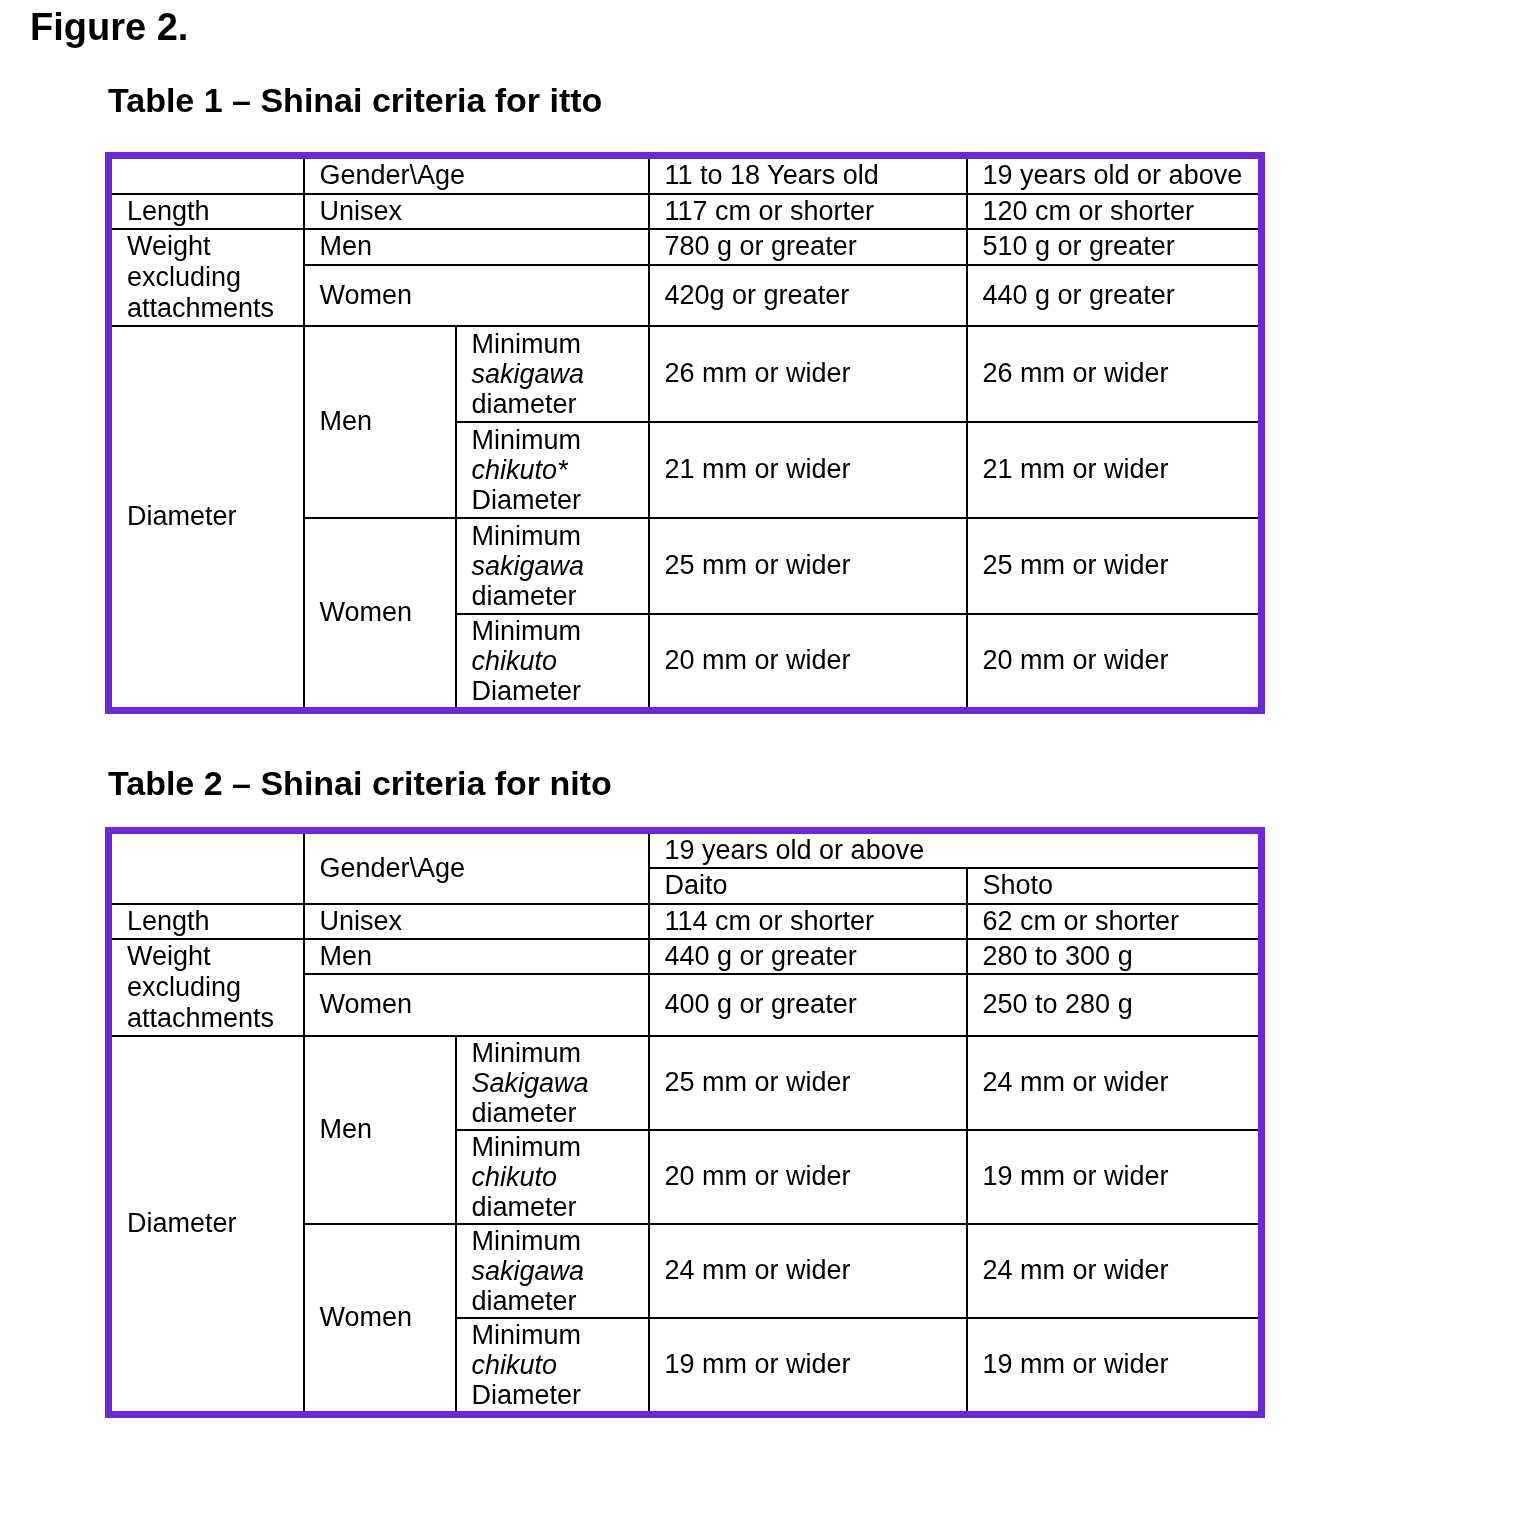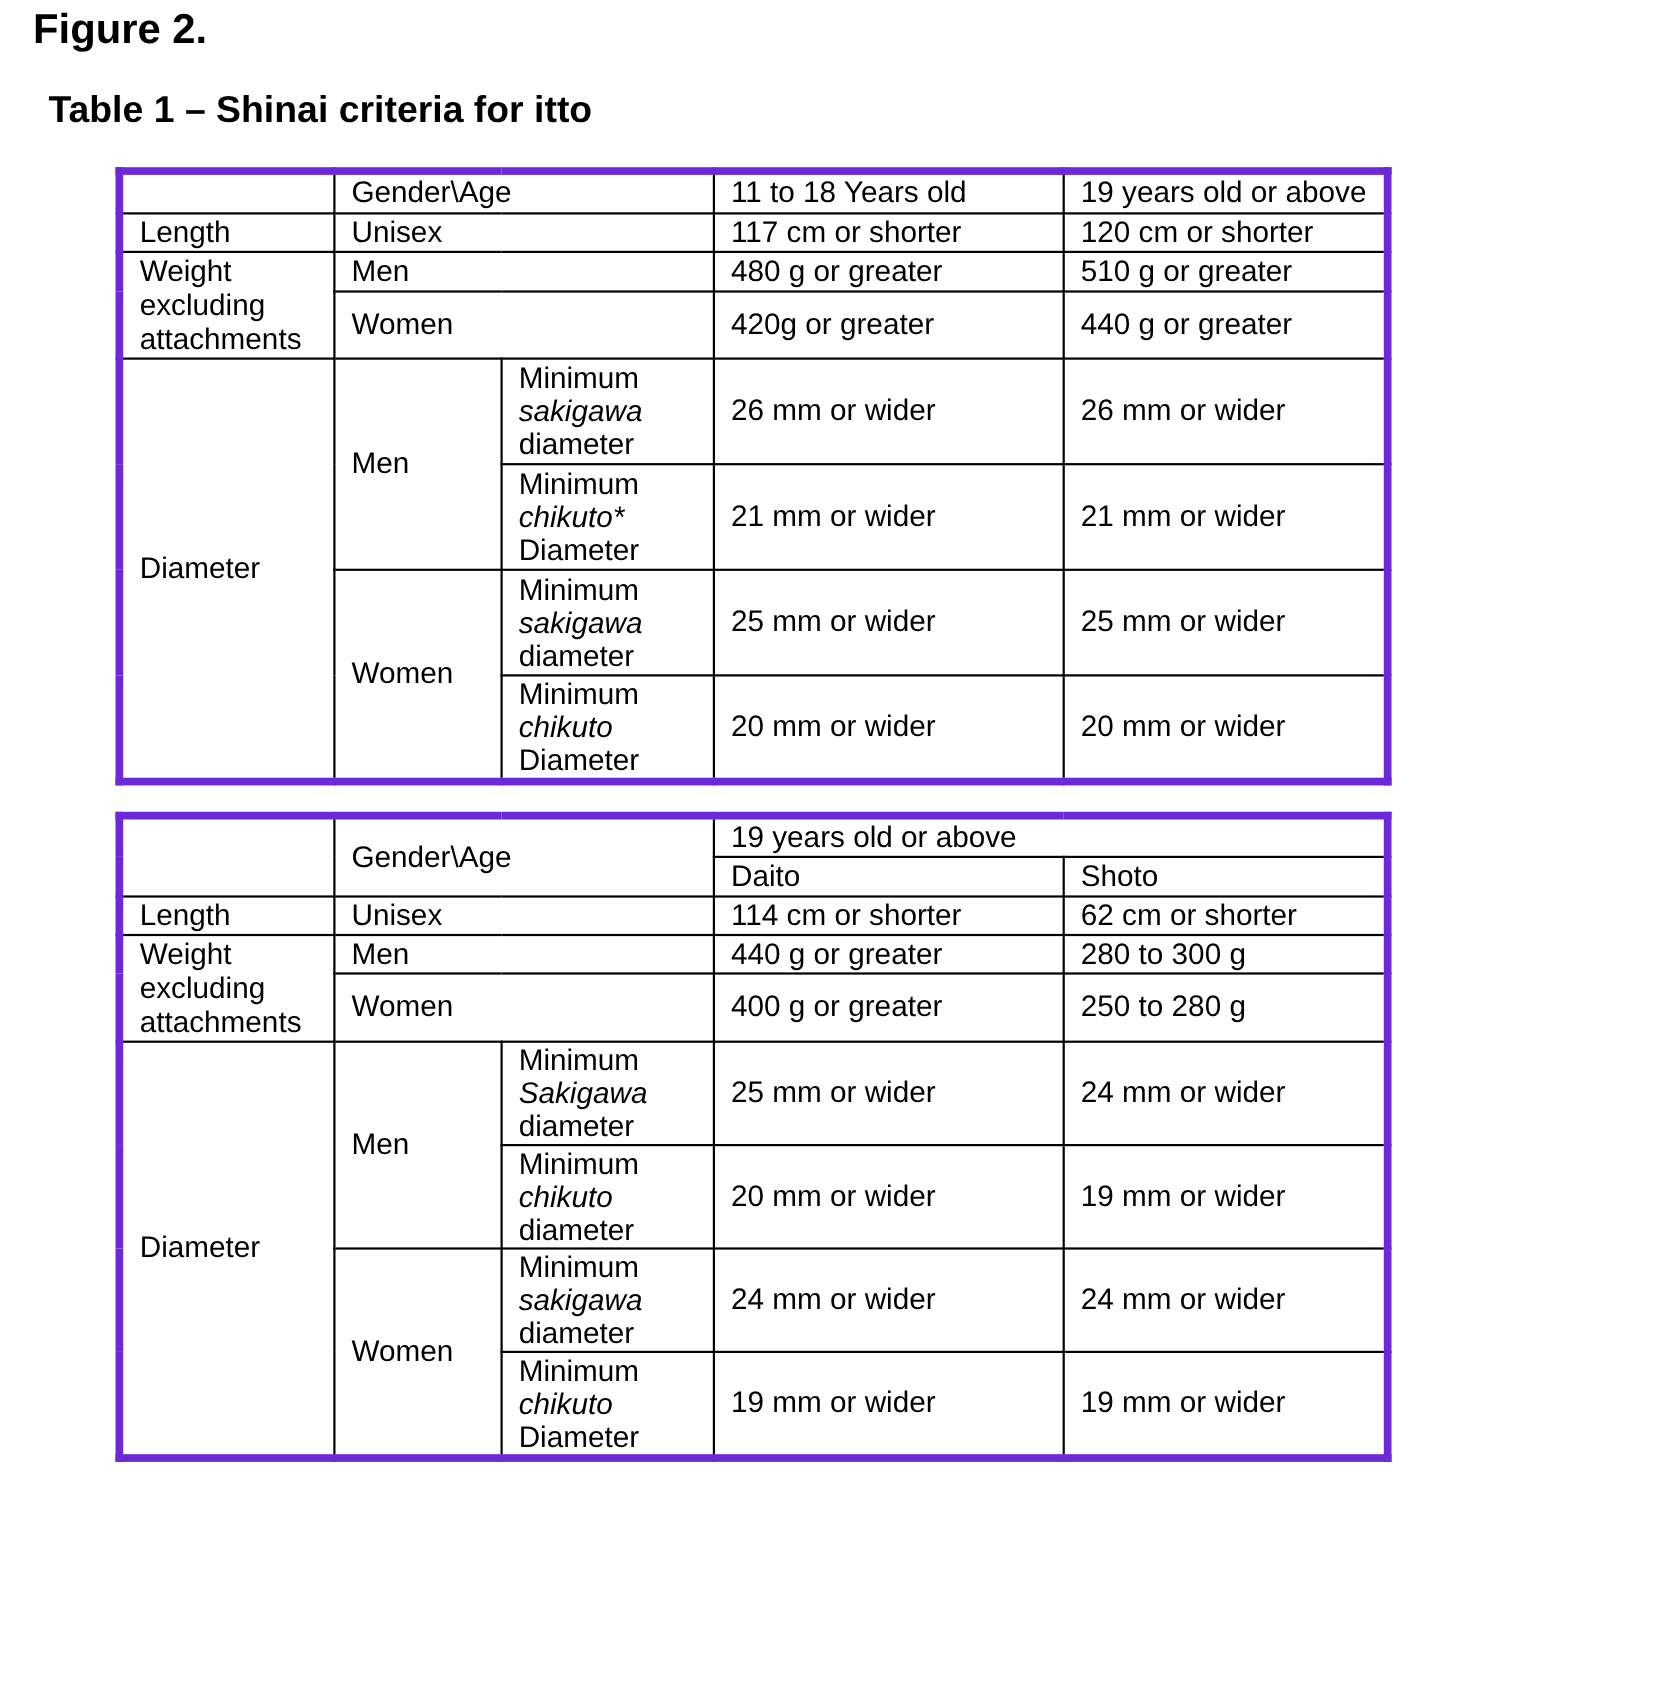--- a/index.html
+++ b/index.html
@@ -20,21 +20,21 @@
   }
   .fig-label {
     font-size: 38px;
     font-weight: bold;
     padding: 6px 0 0 30px;
     letter-spacing: 0px;
   }
   .tbl-title {
     font-size: 34px;
     font-weight: bold;
-    margin-left: 44px;
+    margin-left: 108px;
   }
   .t1-title { margin-top: 32px; }
   .t2-title { margin-top: 50px; }
 
   table.grid {
     border-collapse: collapse;
     table-layout: fixed;
     width: 1153px;
     margin-left: 105px;
     border: 7px solid #6d28d9;
@@ -107,21 +107,21 @@
       </tr>
       <tr class="rh2">
         <td>Length</td>
         <td colspan="2">Unisex</td>
         <td>117 cm or shorter</td>
         <td>120 cm or shorter</td>
       </tr>
       <tr class="rh3">
         <td rowspan="2">Weight excluding attachments</td>
         <td colspan="2">Men</td>
-        <td>480 g or greater</td>
+        <td>780 g or greater</td>
         <td>510 g or greater</td>
       </tr>
       <tr class="rh4">
         <td colspan="2">Women</td>
         <td>420g or greater</td>
         <td>440 g or greater</td>
       </tr>
       <tr class="rd">
         <td rowspan="4">Diameter</td>
         <td rowspan="2">Men</td>
@@ -157,20 +157,21 @@
           <div>Minimum</div>
           <div class="it">chikuto</div>
           <div>Diameter</div>
         </td>
         <td>20 mm or wider</td>
         <td>20 mm or wider</td>
       </tr>
     </tbody>
   </table>
 
+  <div class="tbl-title t2-title">Table 2 – Shinai criteria for nito</div>
 
   <table class="grid t2">
     <colgroup>
         <col class="cA">
         <col class="cB">
         <col class="cC">
         <col class="cD">
         <col class="cE">
       </colgroup>
     <tbody>

